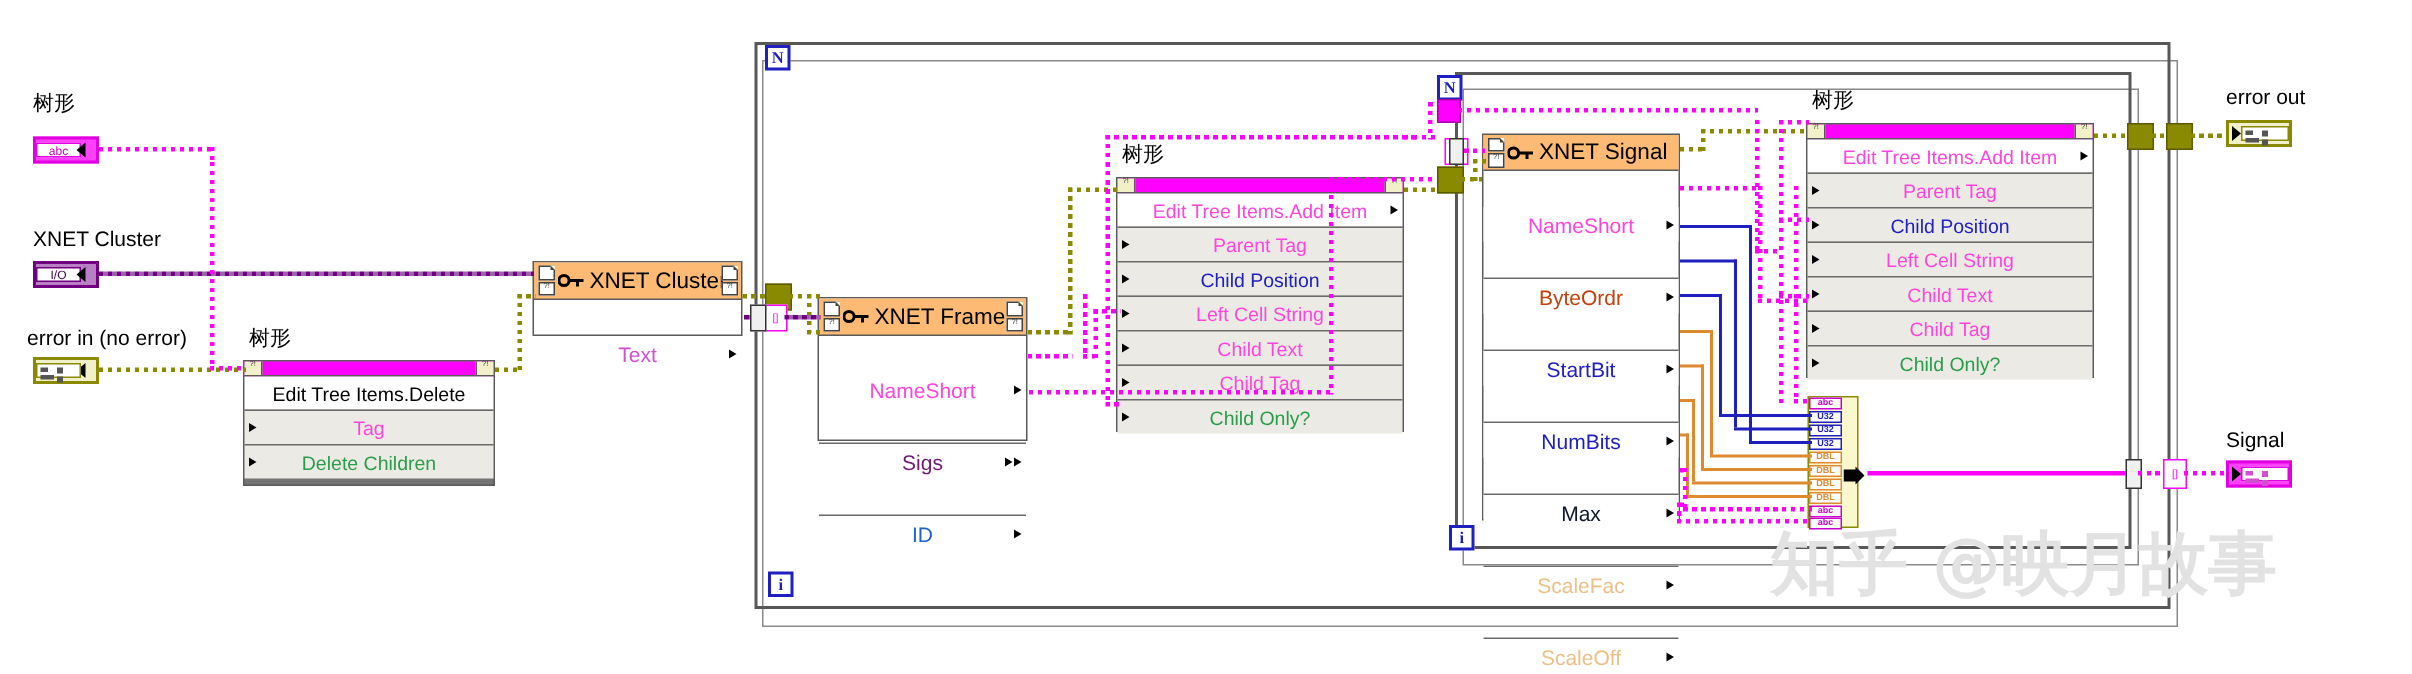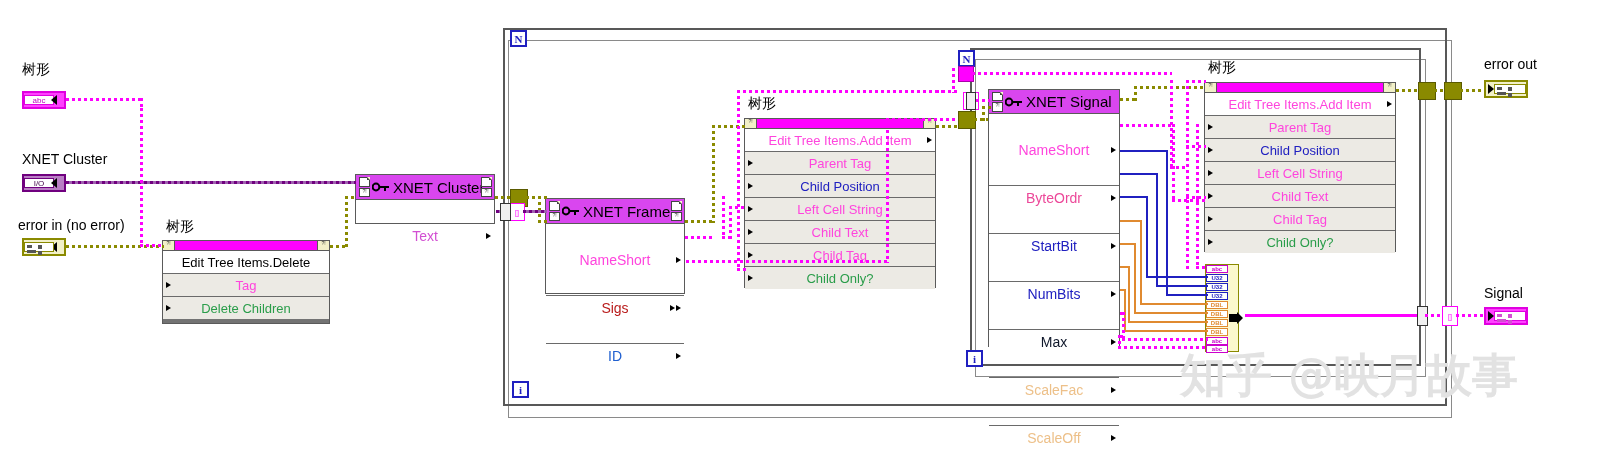--- a/index.html
+++ b/index.html
@@ -38,21 +38,21 @@
   .prow{height:22px;border-top:1px solid #6a6a6a;display:flex;align-items:center;justify-content:center;
         font-size:13px;position:relative;background:#eceae4;}
   .prow.first{border-top:none;background:#eceae4;}
   .prow .tri{position:absolute;left:3px;top:50%;transform:translateY(-50%);
              width:0;height:0;border-top:3.5px solid transparent;border-bottom:3.5px solid transparent;border-left:5px solid #000;}
   .prow .tri-r{position:absolute;right:3px;top:50%;transform:translateY(-50%);
              width:0;height:0;border-top:3.5px solid transparent;border-bottom:3.5px solid transparent;border-left:5px solid #000;}
 
   
   .xnode{position:absolute;box-sizing:border-box;border:1px solid #5a5a5a;background:#ffffff;}
-  .xnode .xhdr{height:24px;background:#d946ef;border-bottom:1px solid #5a5a5a;display:flex;align-items:center;padding-left:2px;position:relative;}
+  .xnode .xhdr{height:24px;background:#fdba74;border-bottom:1px solid #5a5a5a;display:flex;align-items:center;padding-left:2px;position:relative;}
   .xnode .xhdr .glyphs{width:13px;height:20px;display:flex;flex-direction:column;justify-content:center;align-items:center;}
   .xnode .xhdr .g1{width:9px;height:9px;border:1px solid #444;background:#fff;position:relative;}
   .xnode .xhdr .g1:after{content:"";position:absolute;right:-1px;top:-1px;border-top:3px solid #fbf8cd;border-left:3px solid #444;}
   .xnode .xhdr .g2{width:9px;height:8px;border:1px solid #444;background:#fff;font-size:5px;line-height:4px;text-align:center;color:#333;margin-top:1px;}
   .xnode .xhdr .ptitle{font-size:15px;color:#000;padding-left:3px;white-space:nowrap;}
   .xnode .xrow{height:23px;border-top:1px solid #6a6a6a;display:flex;align-items:center;justify-content:center;font-size:14px;position:relative;background:#ffffff;margin-top:24px;}
   .xnode .xrow.first{border-top:none;}
   .xnode .xrow .tri-r{position:absolute;right:3px;top:50%;transform:translateY(-50%);
              width:0;height:0;border-top:3.5px solid transparent;border-bottom:3.5px solid transparent;border-left:5px solid #000;}
   .xnode .xrow .tri-r2{position:absolute;right:9px;top:50%;transform:translateY(-50%);
@@ -182,21 +182,21 @@
     <span class="ptitle">XNET Frame</span>
     <div class="glyphs" style="position:absolute;right:1px;">
       <div class="g1"></div>
       <div class="g2">?!</div>
     </div>
   </div>
   <div class="xrow first" style="color:#ff44dd;">
     <span>NameShort</span>
     <span class="tri-r"></span>
   </div>
-  <div class="xrow" style="color:#b91c1c;align-items:center;">
+  <div class="xrow" style="color:#701a75;align-items:center;">
     <span>Sigs</span>
     <span class="tri-r"></span>
     <span class="tri-r2"></span>
   </div>
   <div class="xrow" style="color:#2060d0;">
     <span>ID</span>
     <span class="tri-r"></span>
   </div>
 </div>
 
@@ -246,21 +246,21 @@
       <circle cx="4" cy="6" r="3.4" fill="none" stroke="#000" stroke-width="2"></circle>
       <line x1="7" y1="6" x2="17" y2="6" stroke="#000" stroke-width="2"></line>
       <line x1="13" y1="6" x2="13" y2="10" stroke="#000" stroke-width="2"></line>
     </svg>
     <span class="ptitle">XNET Signal</span>
   </div>
   <div class="xrow first" style="color:#ff44dd;">
     <span>NameShort</span>
     <span class="tri-r"></span>
   </div>
-  <div class="xrow" style="color:#ec4899;">
+  <div class="xrow" style="color:#c2410c;">
     <span>ByteOrdr</span>
     <span class="tri-r"></span>
   </div>
   <div class="xrow" style="color:#2020c0;">
     <span>StartBit</span>
     <span class="tri-r"></span>
   </div>
   <div class="xrow" style="color:#2020c0;">
     <span>NumBits</span>
     <span class="tri-r"></span>

